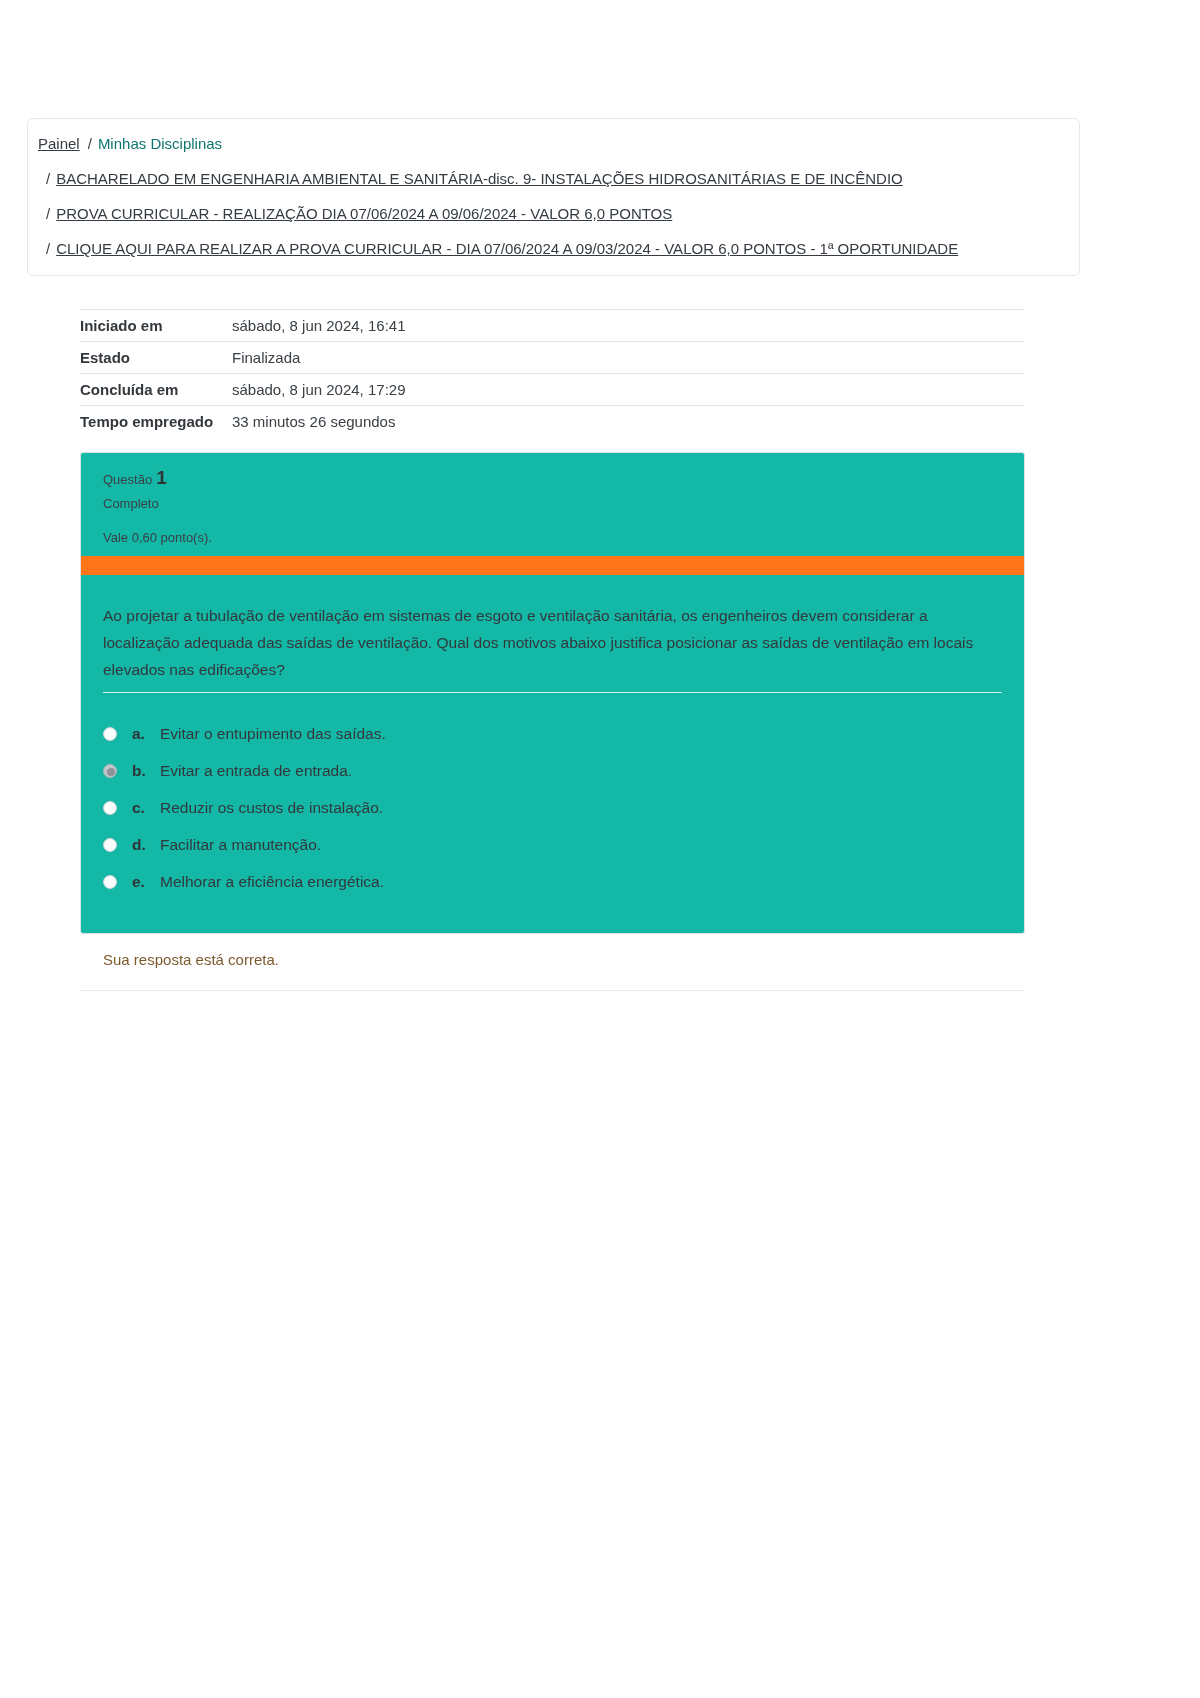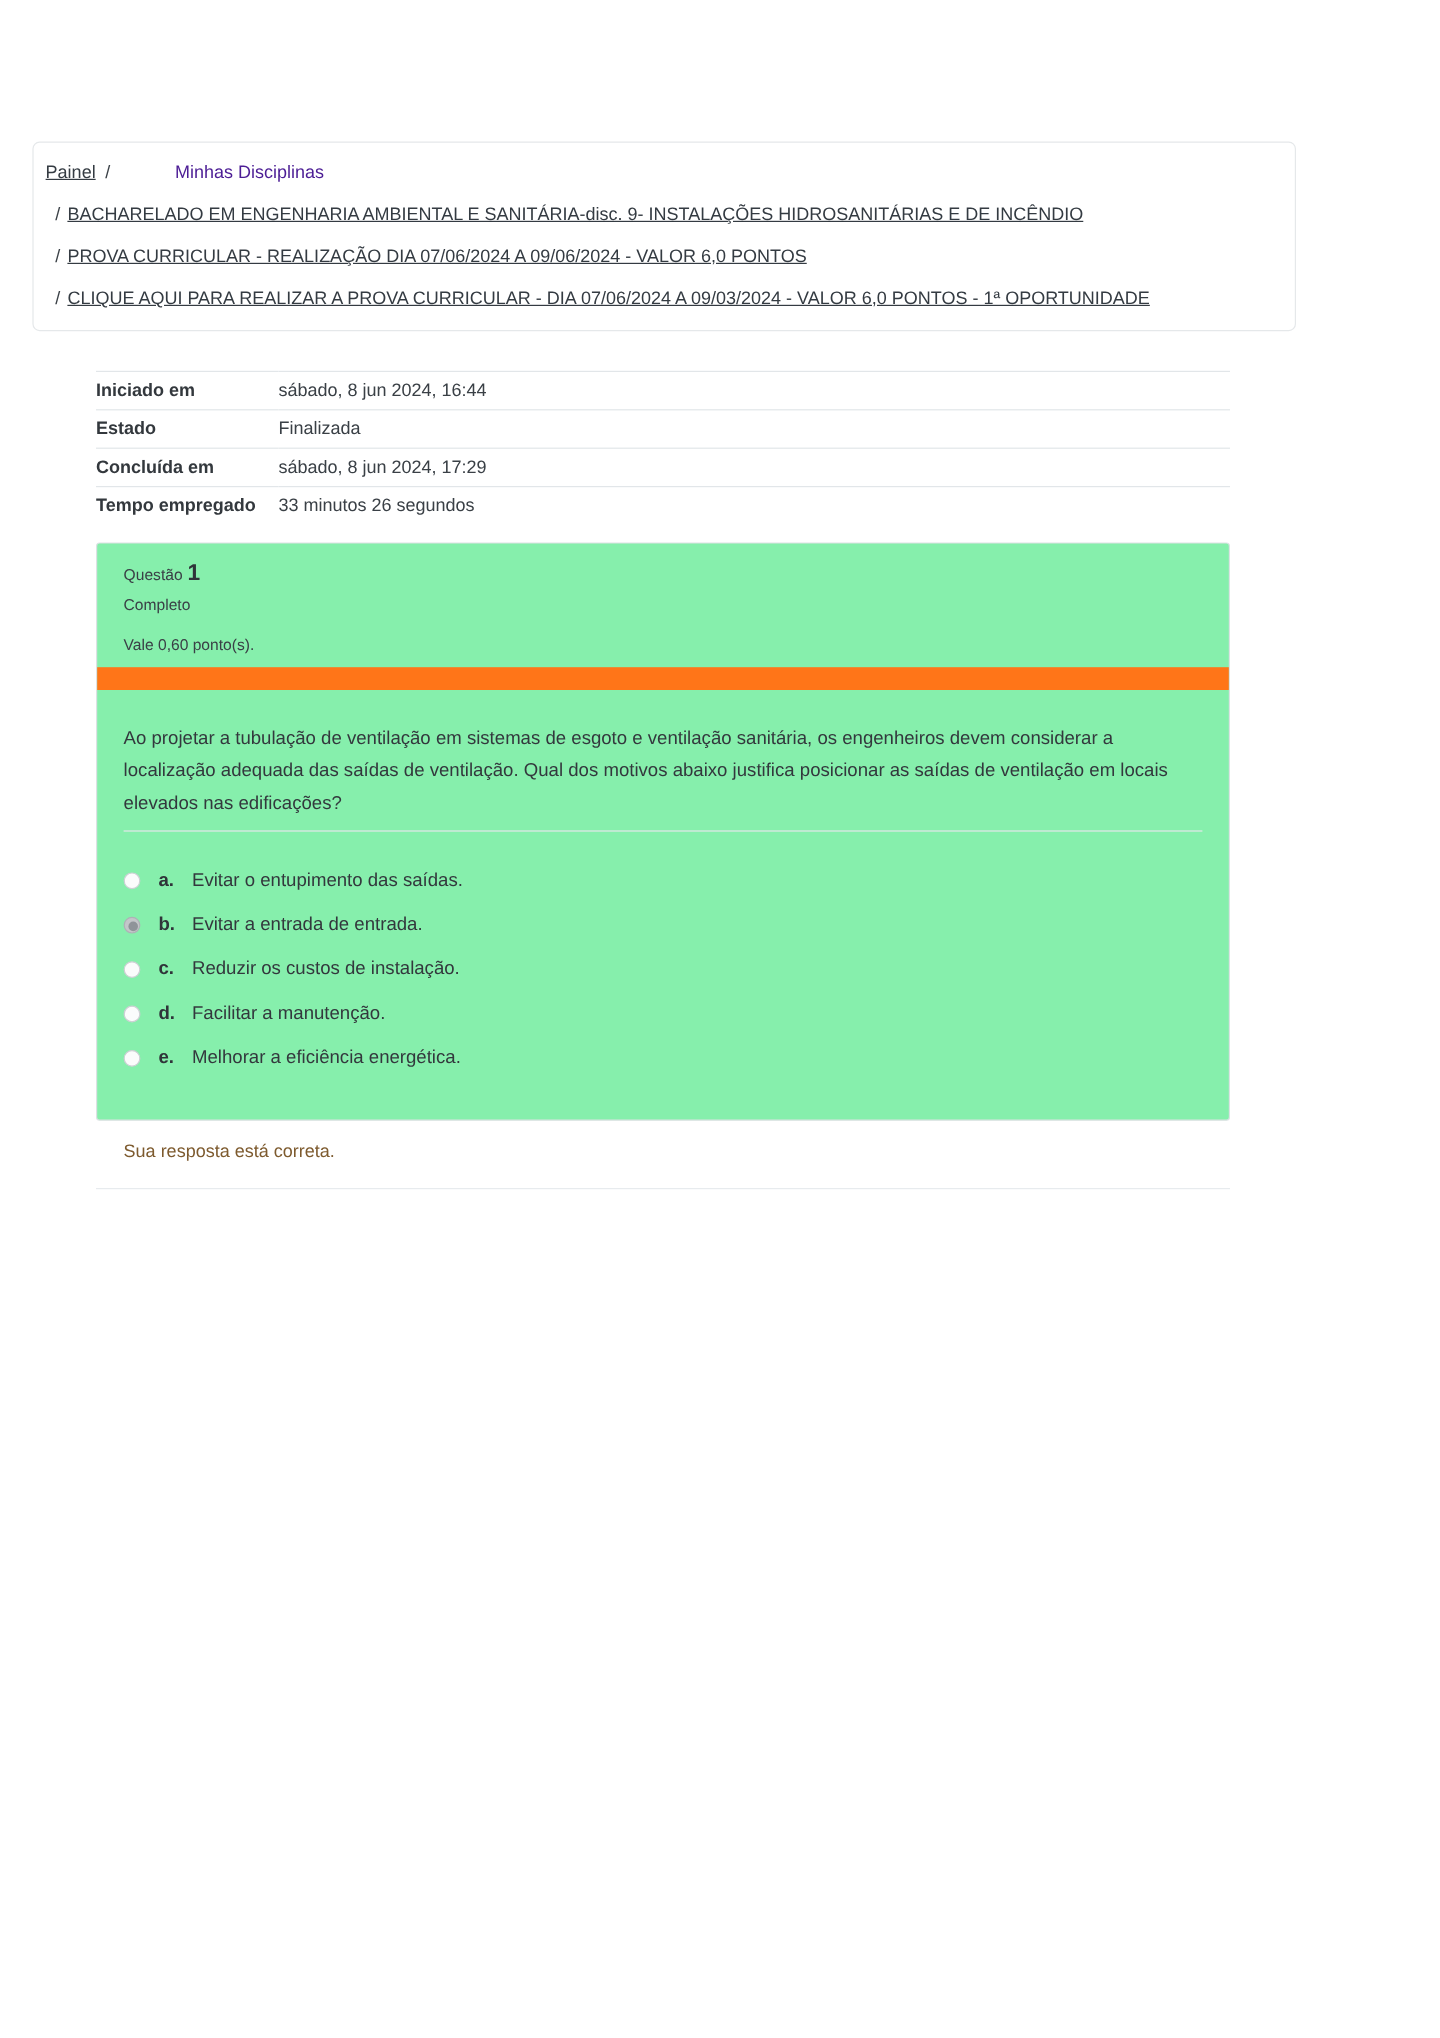--- a/index.html
+++ b/index.html
@@ -27,21 +27,21 @@
     margin: 0 0 15px 0;
     white-space: nowrap;
   }
   .crumb-line:last-child { margin-bottom: 0; }
   .crumb-line .sep { margin: 0 6px 0 8px; color: #3a4046; }
   .crumb-line a {
     color: #343b42;
     text-decoration: underline;
     cursor: pointer;
   }
-  .crumb-current { color: #4c1d95; margin-left: 48px; }
+  .crumb-current { color: #0f766e; }
 
   
   .main { margin: 33px 0 0 80px; width: 945px; }
 
   
   table.summary {
     width: 100%;
     border-collapse: collapse;
     font-size: 15px;
   }
@@ -61,21 +61,21 @@
     vertical-align: top;
     line-height: 21px;
   }
 
   
   .question-card {
     margin-top: 15px;
     width: 945px;
     border: 1px solid #dde1e4;
     border-radius: 3px;
-    background: #86efac;
+    background: #14b8a6;
     padding-bottom: 42px;
   }
   .q-info { padding: 14px 22px 0 22px; }
   .q-label { font-size: 13px; color: #3a4046; }
   .q-number { font-size: 19px; font-weight: bold; margin-left: 4px; color: #2f3439; }
   .q-status { margin-top: 7px; font-size: 13px; }
   .q-grade  { margin-top: 19px; font-size: 13px; }
   .state-bar {
     margin-top: 11px;
     height: 19px;
@@ -156,21 +156,21 @@
     <span class="sep">/</span><a href="#">CLIQUE AQUI PARA REALIZAR A PROVA CURRICULAR - DIA 07/06/2024 A 09/03/2024 - VALOR 6,0 PONTOS - 1ª OPORTUNIDADE</a>
   </div>
 </nav>
 
 <div class="main">
 
   <table class="summary">
     <tbody>
       <tr>
         <th>Iniciado em</th>
-        <td>sábado, 8 jun 2024, 16:44</td>
+        <td>sábado, 8 jun 2024, 16:41</td>
       </tr>
       <tr>
         <th>Estado</th>
         <td>Finalizada</td>
       </tr>
       <tr>
         <th>Concluída em</th>
         <td>sábado, 8 jun 2024, 17:29</td>
       </tr>
       <tr>

